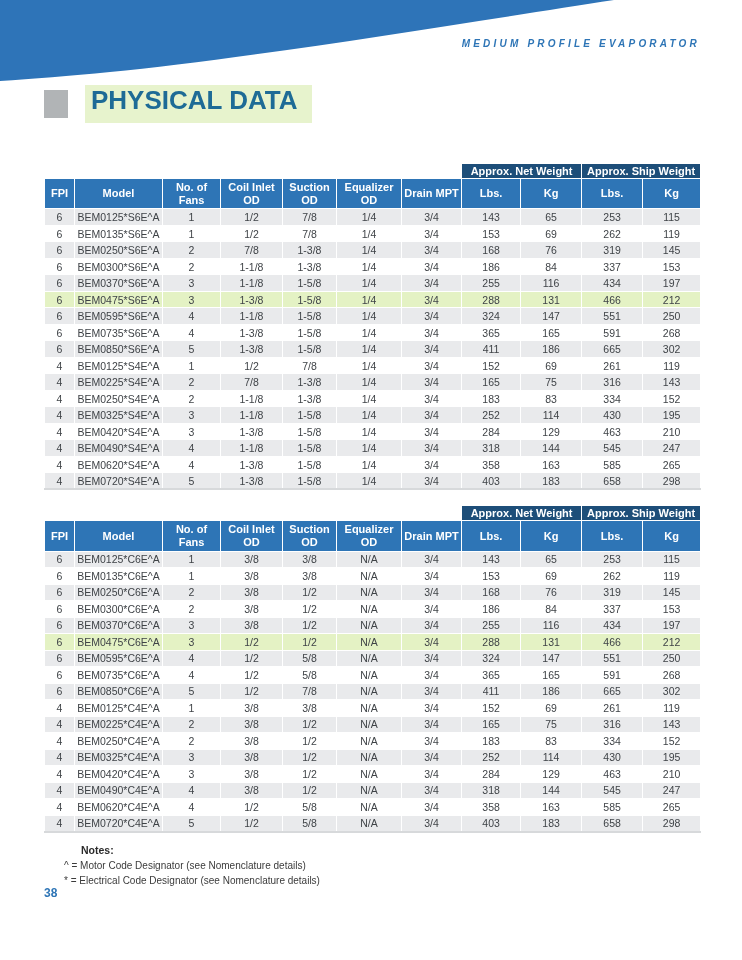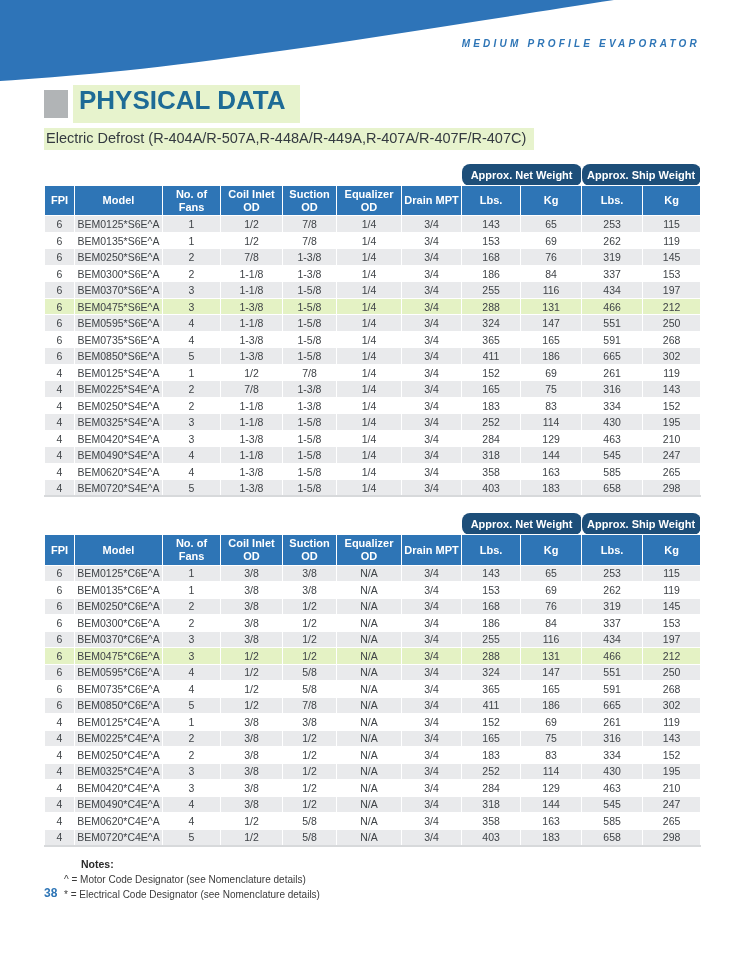--- a/index.html
+++ b/index.html
@@ -7,34 +7,34 @@
               font-family:"Liberation Sans", sans-serif; position:relative; }
   .swoosh { position:absolute; top:0; left:0; width:742px; height:84px; }
   .tagline { position:absolute; top:38px; right:42px; color:#2e75b6;
              font-size:10px; font-weight:bold; font-style:italic;
              letter-spacing:3.2px; white-space:nowrap; }
   .content { position:relative; padding:0 42px 0 44px; }
 
   .section-header { margin-top:86px; display:flex; align-items:center; height:36px; }
   .gray-square { width:24px; height:28px; background:#b1b4b6; margin-right:5px; flex:none; }
   .section-title { background:#e7f3cd; color:#1e6b96; font-size:26px; font-weight:bold;
-                   padding:1px 14px 8px 6px; line-height:1.1; }
+                   padding:1px 14px 8px 6px; line-height:1.1;margin-left:12px; }
 
   .table-block { position:relative; }
   .block1 { margin-top:6px; padding-top:35px; }
   .block2 { margin-top:2px; padding-top:13px; }
   .table-title { position:absolute; top:0; left:0; background:#e7f3cd; color:#343a40;
                  font-size:14.5px; padding:2px 8px 4px 2px; white-space:nowrap; }
   .table-title sub { font-size:10px; }
 
   table { border-collapse:collapse; table-layout:fixed; width:656px;
           border-bottom:2px solid #d7d9db; }
   th, td { text-align:center; vertical-align:middle; border:1px solid #fff; }
   tr.navy-row th { background:#1d4e79; color:#fff; font-size:11px; font-weight:bold;
-                   height:22px; padding:1px 2px; white-space:nowrap;border-radius:8px; }
+                   height:15px; padding:1px 2px; white-space:nowrap; }
   tr.navy-row td.spacer { background:transparent; border:none; }
   tr.head-row th { background:#2e75b6; color:#fff; font-size:11px; font-weight:bold;
                    height:30px; line-height:1.15; padding:2px 1px; }
   tbody td { height:16.5px; font-size:10.5px; color:#3f4347; padding:0 1px; }
   tbody tr.odd td { background:#e9eaec; }
   tbody tr.even td { background:#ffffff; }
   tbody tr.hl td { background:#e4f2c4; }
 
   .notes { margin:10px 0 0 20px; color:#3b3b3b; font-size:10px; line-height:1.5; }
   .notes-label { font-weight:bold; font-size:10.5px; color:#2b2b2b;padding-left:17px; }
@@ -51,21 +51,20 @@
 <div class="tagline">MEDIUM PROFILE EVAPORATOR</div>
 
 <div class="content">
 
   <div class="section-header">
     <span class="gray-square"></span>
     <span class="section-title">PHYSICAL DATA</span>
   </div>
 
   <div class="table-block block1">
-    <div class="table-title"><span>Electric Defrost (R-404A/R-507A,R-448A/R-449A,R-407A/R-407F/R-407C)</span></div>
     <table>
       <colgroup>
         <col style="width:30px">
           <col style="width:88px">
           <col style="width:58px">
         <col style="width:62px">
           <col style="width:54px">
           <col style="width:65px">
         <col style="width:60px">
           <col style="width:59px">

